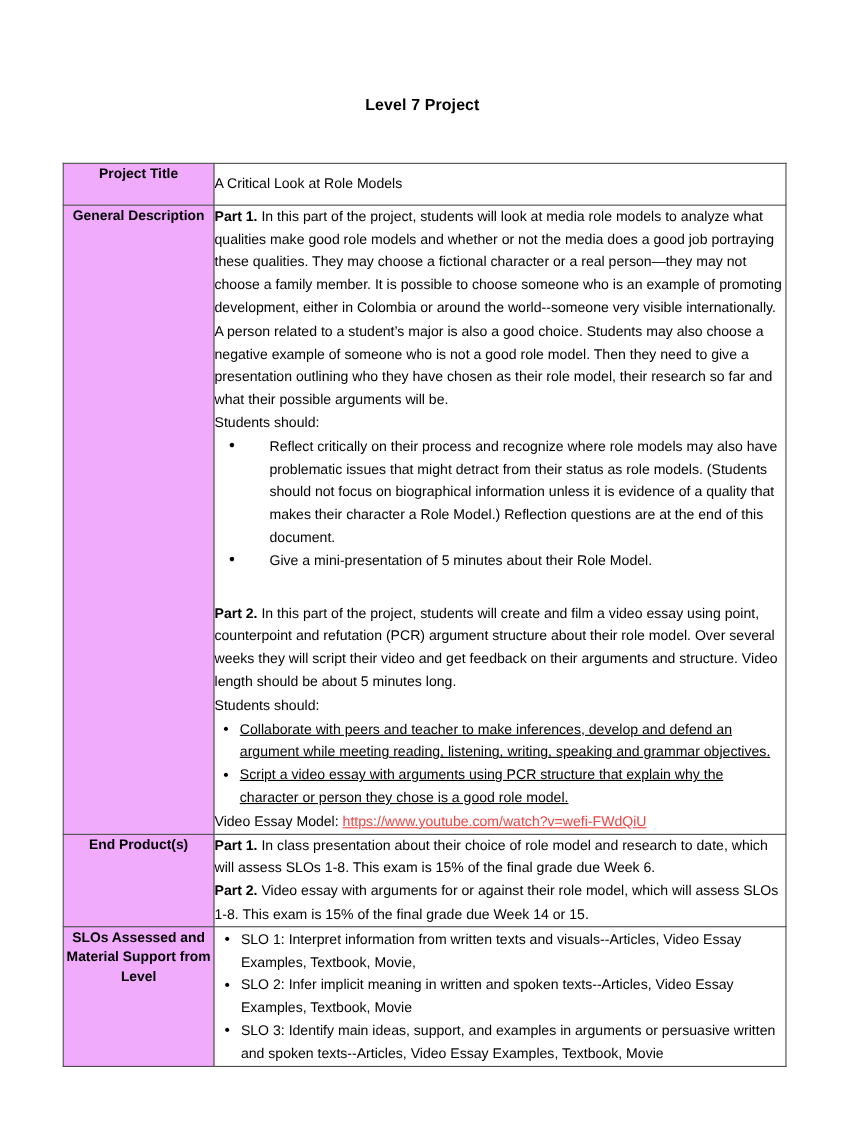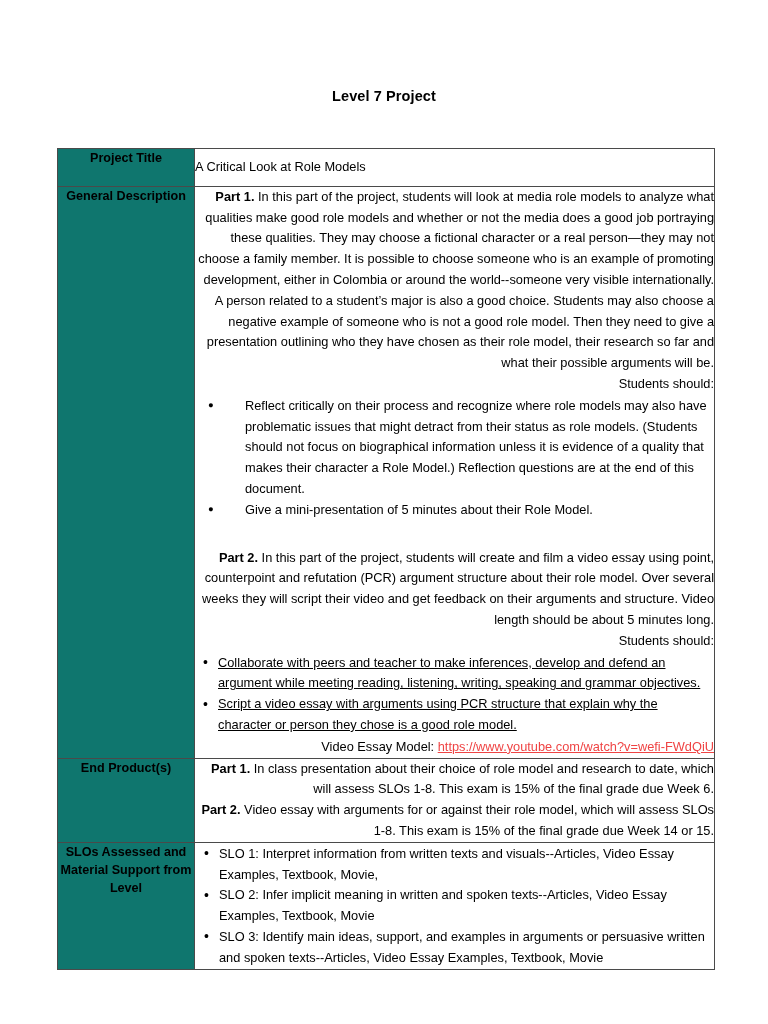--- a/index.html
+++ b/index.html
@@ -55,21 +55,21 @@
     table-layout: fixed;
     background: #ffffff;
   }
   .project-table td {
     border: 1px solid #4a4a4a;
     vertical-align: top;
     padding: 0;
   }
   .label-cell {
     width: 136px;
-    background: #0f766e;
+    background: #f0abfc;
     text-align: center;
     vertical-align: middle;
     font-size: 12.6px;
     font-weight: bold;
     line-height: 18px;
     padding: 6px 6px;
   }
   .content-cell {
     padding: 7px 8px 8px 9px;
     font-size: 12.8px;
@@ -79,21 +79,21 @@
   .row-title .content-cell {
     padding-top: 8px;
     padding-bottom: 8px;
   }
 
   
   p {
     margin: 0;
   }
   .lead { font-weight: bold; }
-  .para { margin: 0; text-align: right; }
+  .para { margin: 0; }
   .spacer-lg { height: 26px; }
   .link {
     color: #ef4444;
   }
 
   
   ul {
     margin: 1px;
     padding: 0;
     list-style: none;

